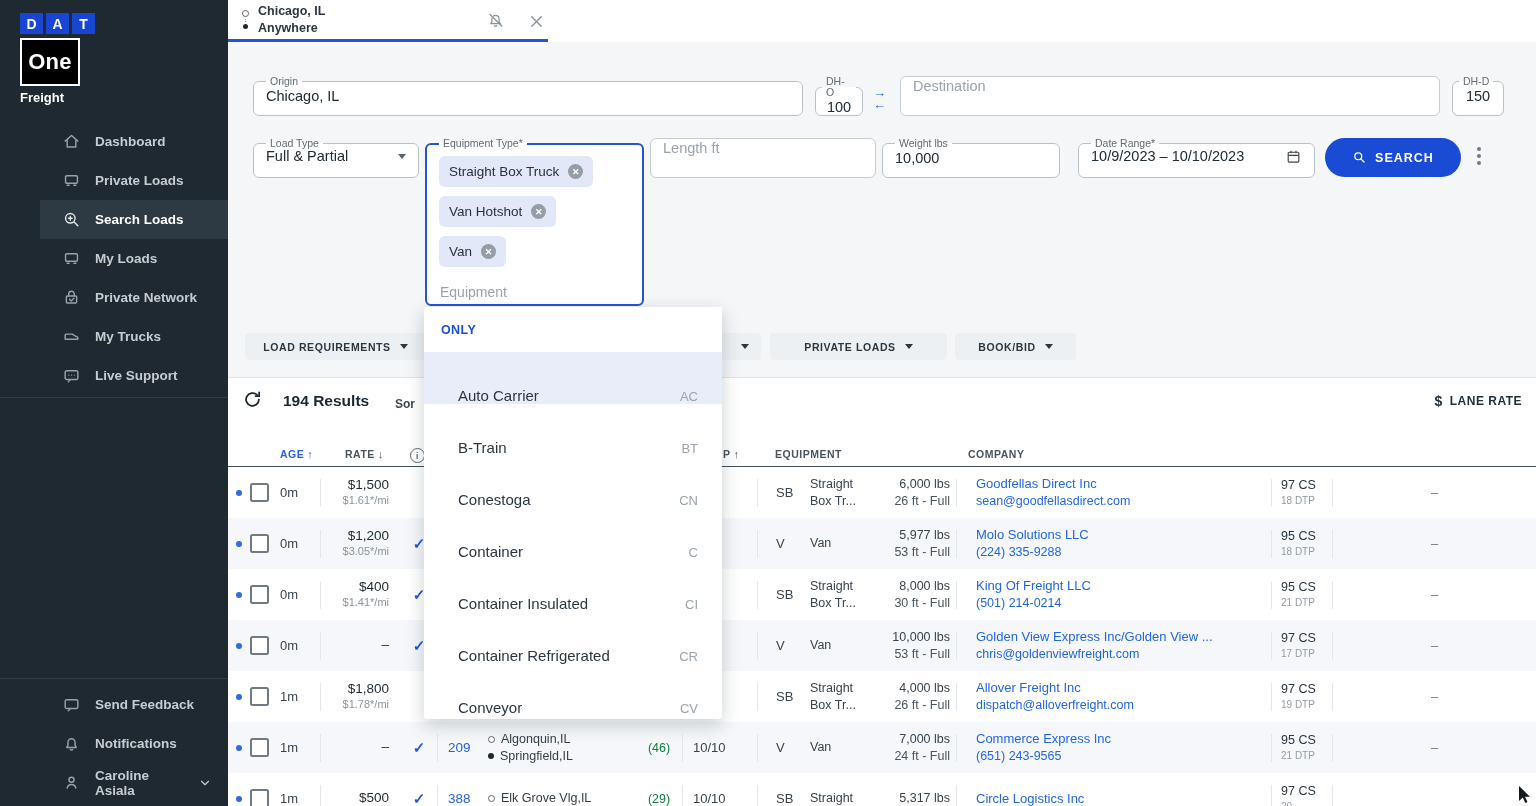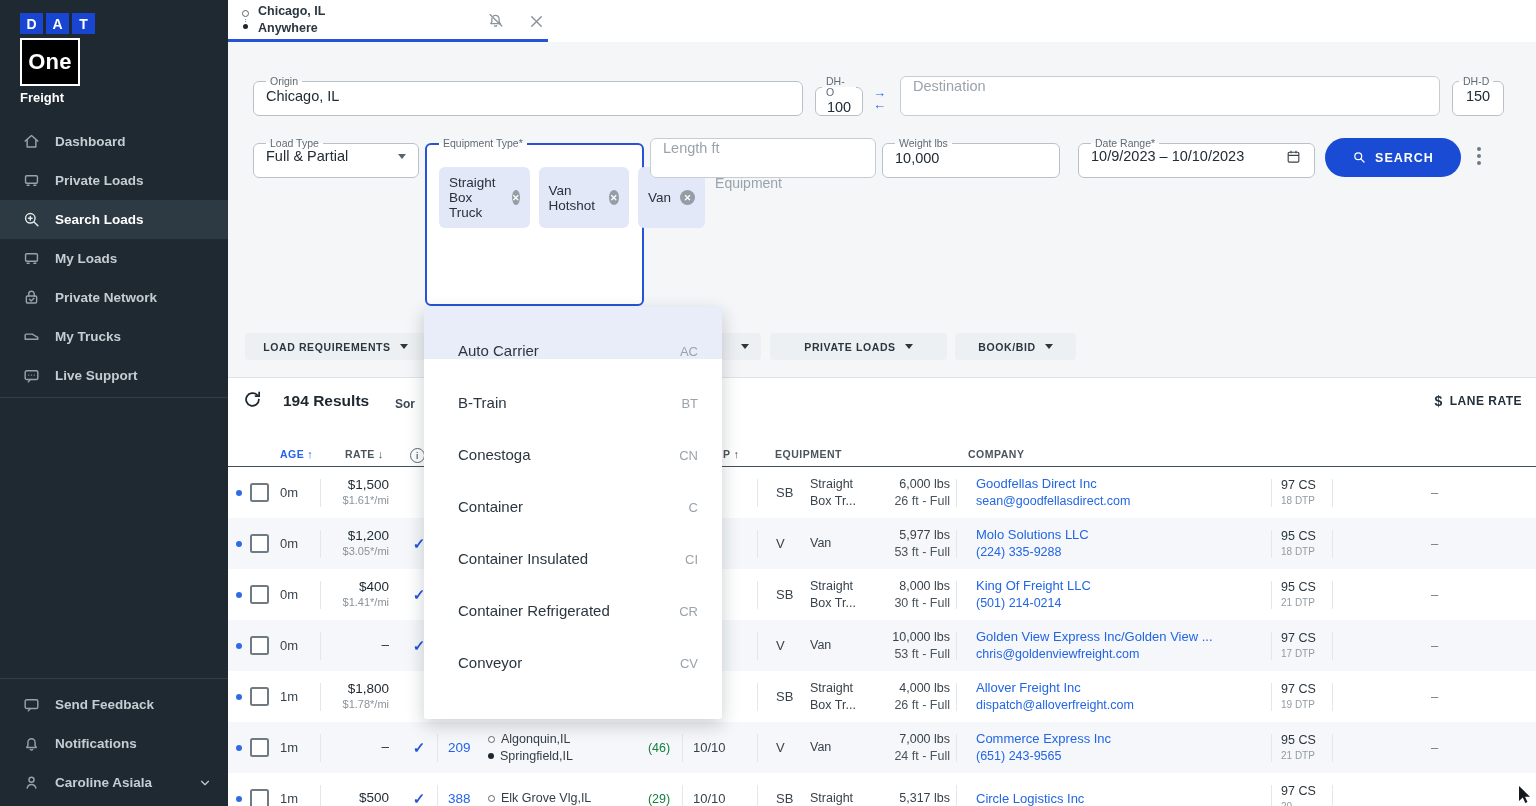--- a/index.html
+++ b/index.html
@@ -10,21 +10,21 @@
   .sidebar{position:absolute;left:0;top:0;width:228px;height:806px;background:#1e2931;}
   .logo{padding:13px 0 0 20px;}
   .dat-row{display:flex;gap:3px;}
   .dat-row span{width:23px;height:21px;background:#1845d1;color:#fff;font-weight:800;font-size:14px;
     display:flex;align-items:center;justify-content:center;}
   .one-box{margin-top:4px;width:56px;height:44px;background:#000;border:2px solid #fff;color:#fff;
     font-weight:800;font-size:22px;display:flex;align-items:center;justify-content:center;letter-spacing:.3px;}
   .freight{color:#fff;font-weight:700;font-size:13px;margin-top:4px;}
   .nav{position:absolute;top:122px;left:0;right:0;}
   .nav-item{display:flex;align-items:center;gap:14px;height:39px;padding-left:22px;
-    font-size:13.5px;font-weight:700;color:#c6cdd2;cursor:pointer;}
+    font-size:13.5px;font-weight:700;color:#c6cdd2;cursor:pointer;margin-left:40px;}
   .nav-item svg{width:19px;height:19px;stroke:#97a2aa;fill:none;stroke-width:1.8;stroke-linecap:round;stroke-linejoin:round;flex:0 0 19px;}
   .nav-item.active{background:#2d3a43;color:#fff;}
   .nav-item.active svg{stroke:#e3e8eb;}
   .sb-div{height:1px;background:#323e47;margin-top:2px;}
   .sb-bottom{position:absolute;bottom:4px;left:0;right:0;border-top:1px solid #323e47;padding-top:6px;}
   .chev{margin-left:auto;margin-right:16px;}
   .chev svg{width:14px;height:14px;stroke:#c6cdd2;fill:none;stroke-width:2;}
   
   .tabbar{position:absolute;left:228px;top:0;right:0;height:42px;background:#fff;border-bottom:1px solid #e8ebee;}
   .tab{position:absolute;left:0;top:0;width:320px;height:42px;box-sizing:border-box;
@@ -44,21 +44,21 @@
   .fld input{border:0;outline:0;width:100%;font-family:inherit;font-size:14.5px;color:#212c35;
     background:transparent;padding:0;margin-top:-1px;}
   .fld input::placeholder{color:#9aa3ab;}
   .fld.small input{text-align:center;}
   .sel-row{display:flex;align-items:center;justify-content:space-between;margin-top:-1px;}
   .sel-row .val{font-size:14.5px;color:#212c35;}
   .caret{width:0;height:0;border-left:4.5px solid transparent;border-right:4.5px solid transparent;
     border-top:5.5px solid #5a646d;}
   .swap{position:absolute;left:645px;top:45px;display:flex;flex-direction:column;line-height:12px;
     color:#2563eb;font-size:13px;font-weight:700;}
-  .equip-body{display:flex;flex-direction:row;gap:9px;margin-top:18px;}
+  .equip-body{display:flex;flex-direction:column;gap:9px;margin-top:7px;}
   .chip{display:inline-flex;align-items:center;gap:9px;background:#e2e8f8;border-radius:6px;
     padding:8px 10px;font-size:13.5px;color:#27323b;width:max-content;cursor:pointer;}
   .chip .x{width:15px;height:15px;border-radius:50%;background:#949ea6;color:#fff;font-size:9px;
     display:flex;align-items:center;justify-content:center;font-weight:700;cursor:pointer;}
   .equip-ph{color:#9aa3ab;font-size:14px;margin-top:8px;padding-left:1px;}
   .date-row{display:flex;align-items:center;gap:8px;margin-top:-1px;}
   .date-row svg{width:17px;height:17px;stroke:#39434c;fill:none;stroke-width:1.6;flex:0 0 17px;}
   .btn-search{position:absolute;left:1097px;top:96px;width:136px;height:39px;border-radius:20px;
     background:#1a4bd4;color:#fff;display:flex;align-items:center;justify-content:center;gap:8px;
     font-size:12.5px;font-weight:700;letter-spacing:1px;cursor:pointer;border:0;font-family:inherit;}
@@ -697,20 +697,21 @@
       <span class="c c-cs">
           <div>97 CS</div>
           <div class="dtp">20</div>
         </span>
       <span class="vd"></span>
       <span class="c-dash"></span>
     </div>
   </div>
 
   <div class="dd">
+    <div class="dd-head">ONLY</div>
     <div class="dd-opt hl">
       <span>Auto Carrier</span>
       <span class="code">AC</span>
     </div>
     <div class="dd-opt">
       <span>B-Train</span>
       <span class="code">BT</span>
     </div>
     <div class="dd-opt">
       <span>Conestoga</span>

